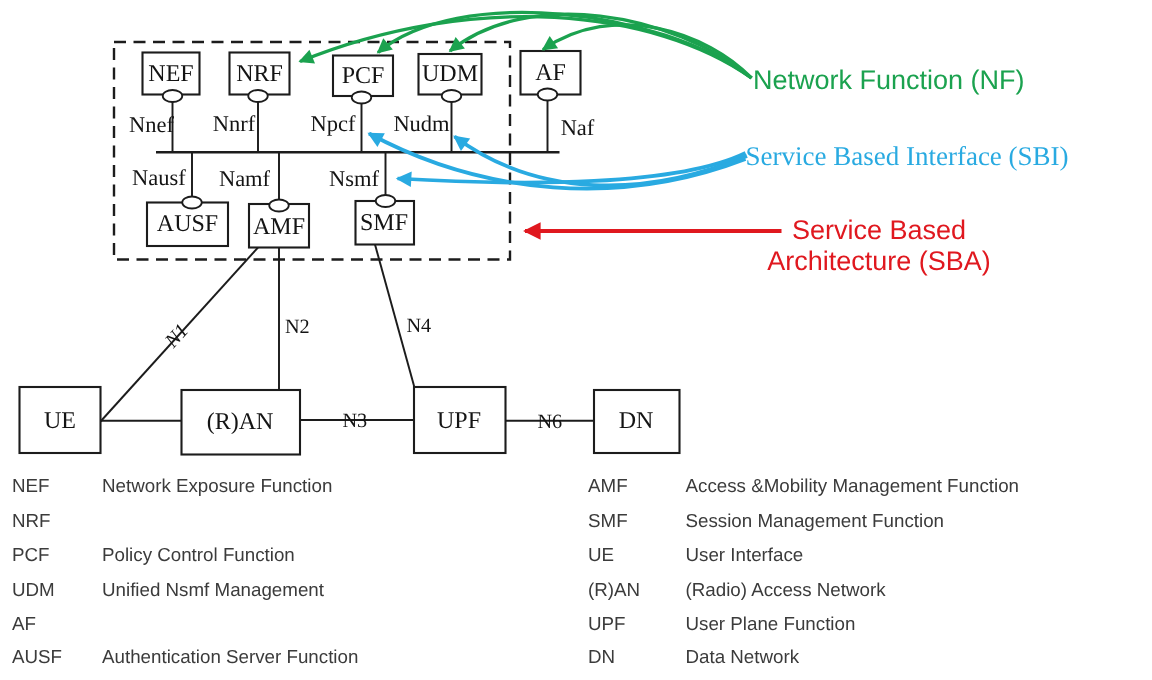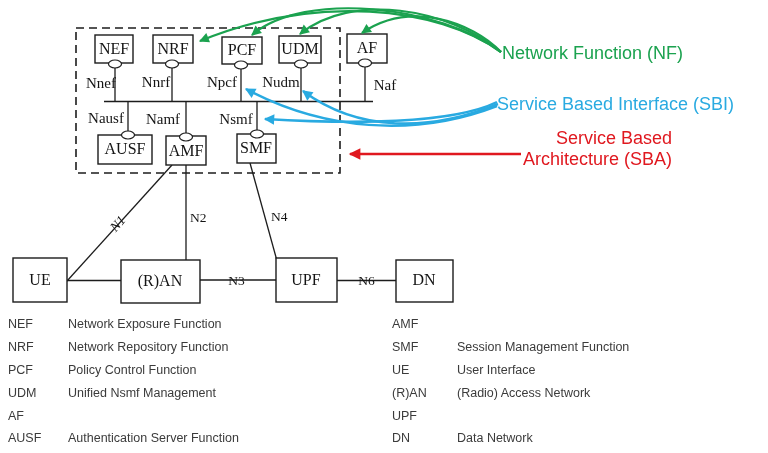--- a/index.html
+++ b/index.html
@@ -21,22 +21,22 @@
   .nt{font-size:13.5px;}
 
   
   .cg{fill:none;stroke:#1ba24f;stroke-width:2.2;}
   .cb{fill:none;stroke:#29aae1;stroke-width:2.5;}
   .cr{fill:none;stroke:#e0181f;stroke-width:2.6;}
 
   
   .ann{position:absolute;font-size:18px;white-space:nowrap;}
   .ann-nf{left:502px;top:43px;color:#1ba24f;}
-  .ann-sbi{left:497px;top:94px;color:#29aae1;}
-  .ann-sba{left:500px;top:128px;color:#e0181f;width:172px;text-align:right;
+  .ann-sbi{left:497px;top:94px;color:#29aae1;font-family:Liberation Serif, serif;}
+  .ann-sba{left:500px;top:143px;color:#e0181f;width:172px;text-align:center;
            line-height:20.5px;white-space:normal;}
 
   
   .legend-col{position:absolute;top:316px;font-size:12.5px;color:#3b3b3b;}
   .legend-col.left{left:8px;}
   .legend-col.right{left:392px;}
   .lrow{display:flex;height:22.9px;align-items:flex-start;line-height:16px;}
   .legend-col.left .abbr{display:inline-block;width:60px;flex:0 0 60px;}
   .legend-col.right .abbr{display:inline-block;width:65px;flex:0 0 65px;}
 </style>
@@ -151,21 +151,20 @@
     <span>Architecture (SBA)</span>
   </div>
 
   <div class="legend-col left">
     <div class="lrow">
         <span class="abbr">NEF</span>
         <span>Network Exposure Function</span>
       </div>
     <div class="lrow">
         <span class="abbr">NRF</span>
-        <span>Network Repository Function</span>
       </div>
     <div class="lrow">
         <span class="abbr">PCF</span>
         <span>Policy Control Function</span>
       </div>
     <div class="lrow">
         <span class="abbr">UDM</span>
         <span>Unified Nsmf Management</span>
       </div>
     <div class="lrow">
@@ -173,35 +172,37 @@
       </div>
     <div class="lrow">
         <span class="abbr">AUSF</span>
         <span>Authentication Server Function</span>
       </div>
   </div>
 
   <div class="legend-col right">
     <div class="lrow">
         <span class="abbr">AMF</span>
+        <span>Access &amp;Mobility Management Function</span>
       </div>
     <div class="lrow">
         <span class="abbr">SMF</span>
         <span>Session Management Function</span>
       </div>
     <div class="lrow">
         <span class="abbr">UE</span>
         <span>User Interface</span>
       </div>
     <div class="lrow">
         <span class="abbr">(R)AN</span>
         <span>(Radio) Access Network</span>
       </div>
     <div class="lrow">
         <span class="abbr">UPF</span>
+        <span>User Plane Function</span>
       </div>
     <div class="lrow">
         <span class="abbr">DN</span>
         <span>Data Network</span>
       </div>
   </div>
 
 </div>
 
 </body></html>

